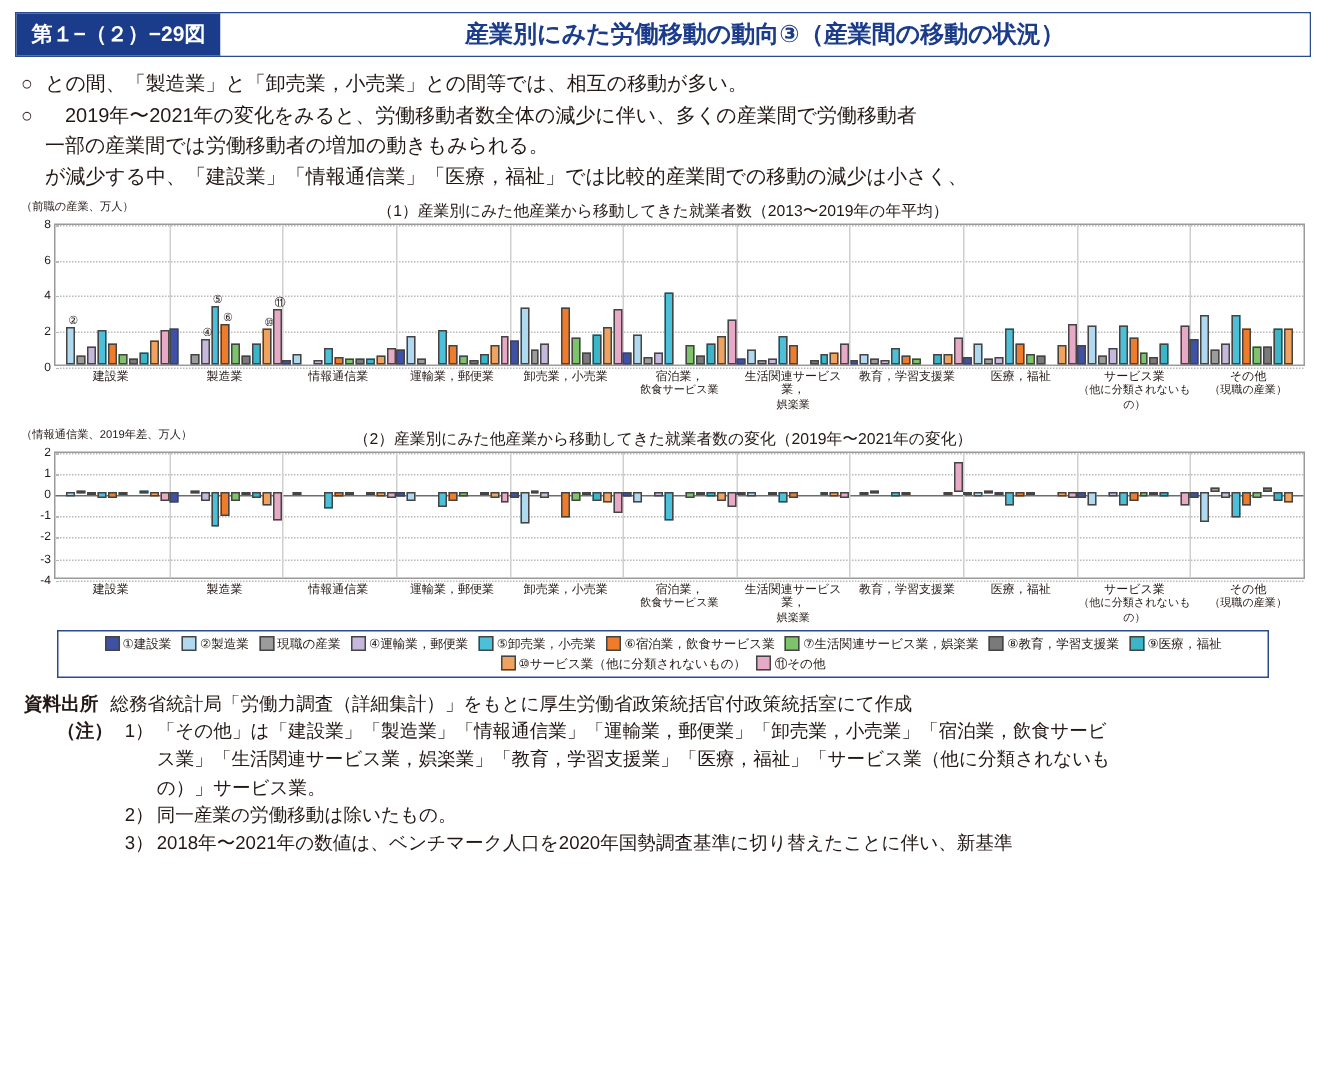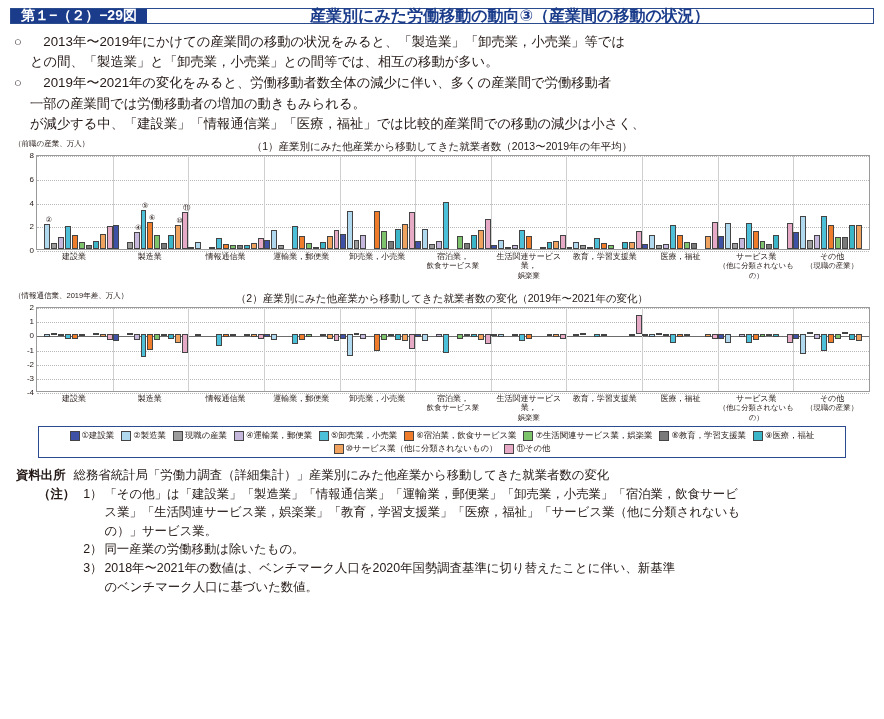--- a/index.html
+++ b/index.html
@@ -6,21 +6,21 @@
   body{
     width:884px;height:719px;background:#ffffff;
     font-family:"Liberation Sans","DejaVu Sans",sans-serif;
     color:#231815;overflow:hidden;
   }
   .page{position:relative;width:884px;height:719px;box-sizing:border-box;padding:0;}
 
   
   .header{
     display:flex;align-items:stretch;margin:8px 10px 0 10px;
-    border:1.5px solid #2b4b8f;height:16px;box-sizing:border-box;
+    border:1.5px solid #2b4b8f;height:30px;box-sizing:border-box;
   }
   .header .fignum{
     background:#1b3c8b;color:#fff;font-weight:bold;font-size:14px;
     display:flex;align-items:center;justify-content:center;
     padding:0 10px;letter-spacing:0px;white-space:nowrap;
   }
   .header .title{
     flex:1;display:flex;align-items:center;justify-content:center;
     font-weight:bold;font-size:16px;color:#1b3c8b;background:#ffffff;
   }
@@ -80,21 +80,20 @@
 
   <div class="header">
     <div class="fignum">第１−（２）−29図</div>
     <div class="title">産業別にみた労働移動の動向③（産業間の移動の状況）</div>
   </div>
 
   <div class="summary">
     <div class="bullet">
       <div class="mark">○</div>
       <div class="txt">
-        <span class="indent">　2013年〜2019年にかけての産業間の移動の状況をみると、「製造業」「卸売業，小売業」等では</span>
         <span class="indent">との間、「製造業」と「卸売業，小売業」との間等では、相互の移動が多い。</span>
       </div>
     </div>
     <div class="bullet">
       <div class="mark">○</div>
       <div class="txt">
         <span class="indent">　2019年〜2021年の変化をみると、労働移動者数全体の減少に伴い、多くの産業間で労働移動者</span>
         <span class="indent">一部の産業間では労働移動者の増加の動きもみられる。</span>
         <span class="indent">が減少する中、「建設業」「情報通信業」「医療，福祉」では比較的産業間での移動の減少は小さく、</span>
       </div>
@@ -986,21 +985,21 @@
       </div>
       <div class="item">
         <span class="sw" style="background: rgb(230, 169, 198);"></span>
         <span>⑪その他</span>
       </div>
     </div>
 
   <div class="notes">
     <div class="row">
       <div class="lbl">資料出所</div>
-      <div class="body">総務省統計局「労働力調査（詳細集計）」産業別にみた他産業から移動してきた就業者数の変化</div>
+      <div class="body">総務省統計局「労働力調査（詳細集計）」をもとに厚生労働省政策統括官付政策統括室にて作成</div>
     </div>
     <div class="row">
       <div class="lbl pl">（注）</div>
       <div class="body">
         <div class="sub">
           <div class="subnum">1）</div>
           <div class="subtxt">
             <span class="indent">「その他」は「建設業」「製造業」「情報通信業」「運輸業，郵便業」「卸売業，小売業」「宿泊業，飲食サービ</span>
             <span class="indent">ス業」「生活関連サービス業，娯楽業」「教育，学習支援業」「医療，福祉」「サービス業（他に分類されないも</span>
             <span class="indent">の）」サービス業。</span>
@@ -1009,20 +1008,19 @@
         <div class="sub">
           <div class="subnum">2）</div>
           <div class="subtxt">
             <span class="indent">同一産業の労働移動は除いたもの。</span>
           </div>
         </div>
         <div class="sub">
           <div class="subnum">3）</div>
           <div class="subtxt">
             <span class="indent">2018年〜2021年の数値は、ベンチマーク人口を2020年国勢調査基準に切り替えたことに伴い、新基準</span>
-            <span class="indent">のベンチマーク人口に基づいた数値。</span>
           </div>
         </div>
       </div>
     </div>
   </div>
 
 </div>
 
 </body></html>

